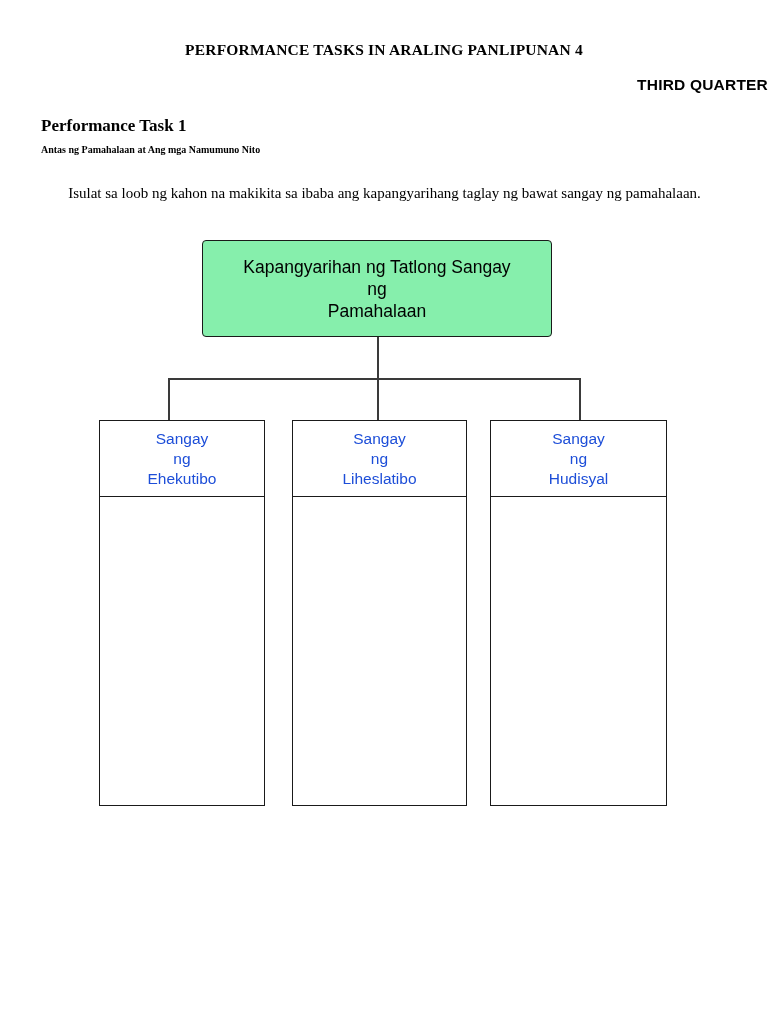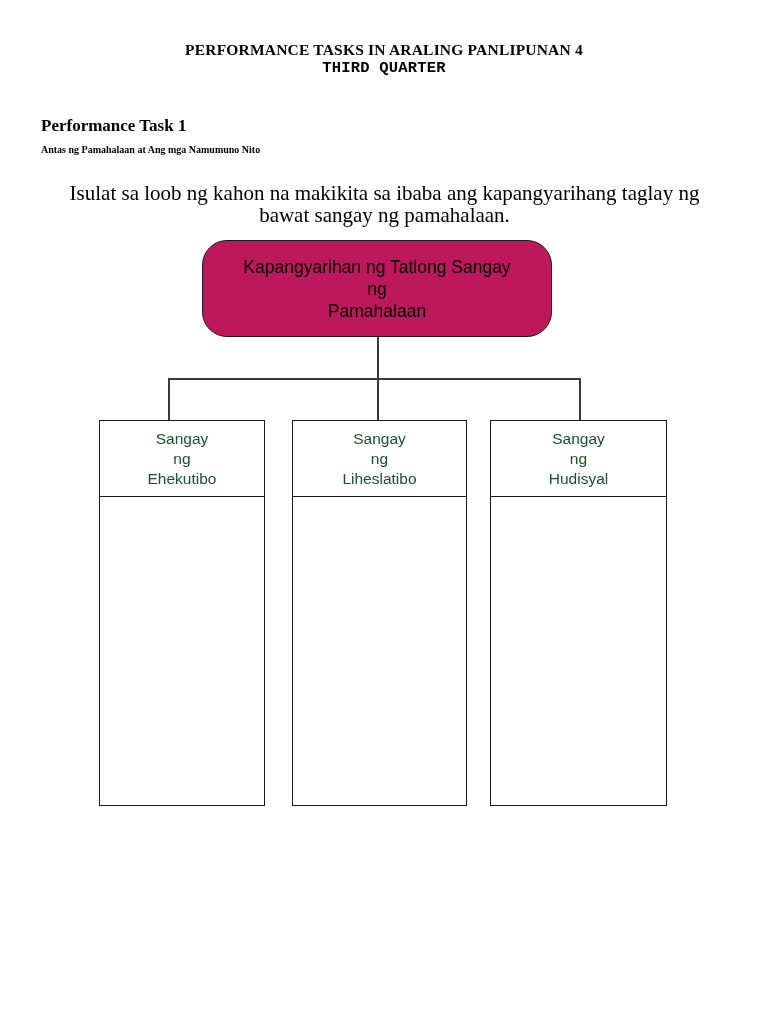--- a/index.html
+++ b/index.html
@@ -26,24 +26,24 @@
     text-align: center;
     font-family: "Liberation Serif", serif;
     font-weight: bold;
     font-size: 15.5px;
     line-height: 19px;
     letter-spacing: 0.2px;
   }
   .doc-subtitle {
     position: absolute;
     left: 0;
-    top: 59px;
-    width: 768px;
-    text-align: center;
-    font-family: Liberation Mono, monospace;
+    top: 75px;
+    width: 768px;
+    text-align: right;
+    font-family: Liberation Sans, sans-serif;
     font-weight: bold;
     font-size: 15.5px;
     line-height: 19px;
     letter-spacing: 0.2px;
   }
 
   
   .info-row {
     position: absolute;
     left: 41px;
@@ -92,43 +92,43 @@
   }
 
   
   .instruction {
     position: absolute;
     left: 57px;
     top: 182px;
     width: 655px;
     text-align: center;
     font-family: "Liberation Serif", serif;
-    font-size: 21px;
+    font-size: 15px;
     line-height: 22px;
   }
 
   
   .diagram {
     position: absolute;
     left: 0;
     top: 0;
     width: 768px;
     height: 1024px;
   }
 
   .root-box {
     position: absolute;
     left: 202px;
     top: 240px;
     width: 350px;
     height: 97px;
     box-sizing: border-box;
     border: 1.6px solid #1a1a1a;
-    border-radius: 25px;
-    background: #be185d;
+    border-radius: 4px;
+    background: #86efac;
     display: flex;
     align-items: center;
     justify-content: center;
   }
   .root-text {
     font-family: "Liberation Sans", sans-serif;
     font-size: 17.5px;
     line-height: 22px;
     text-align: center;
     color: #000000;
@@ -167,21 +167,21 @@
     border-bottom: 1.6px solid #1a1a1a;
     display: flex;
     align-items: center;
     justify-content: center;
     text-align: center;
   }
   .branch-title {
     font-family: "Liberation Sans", sans-serif;
     font-size: 15.5px;
     line-height: 20px;
-    color: #14532d;
+    color: #1d4ed8;
     white-space: pre-line;
   }
   .branch-answer {
     flex: 1 1 auto;
     background: #ffffff;
   }
 </style>
 </head>
 <body>
 

